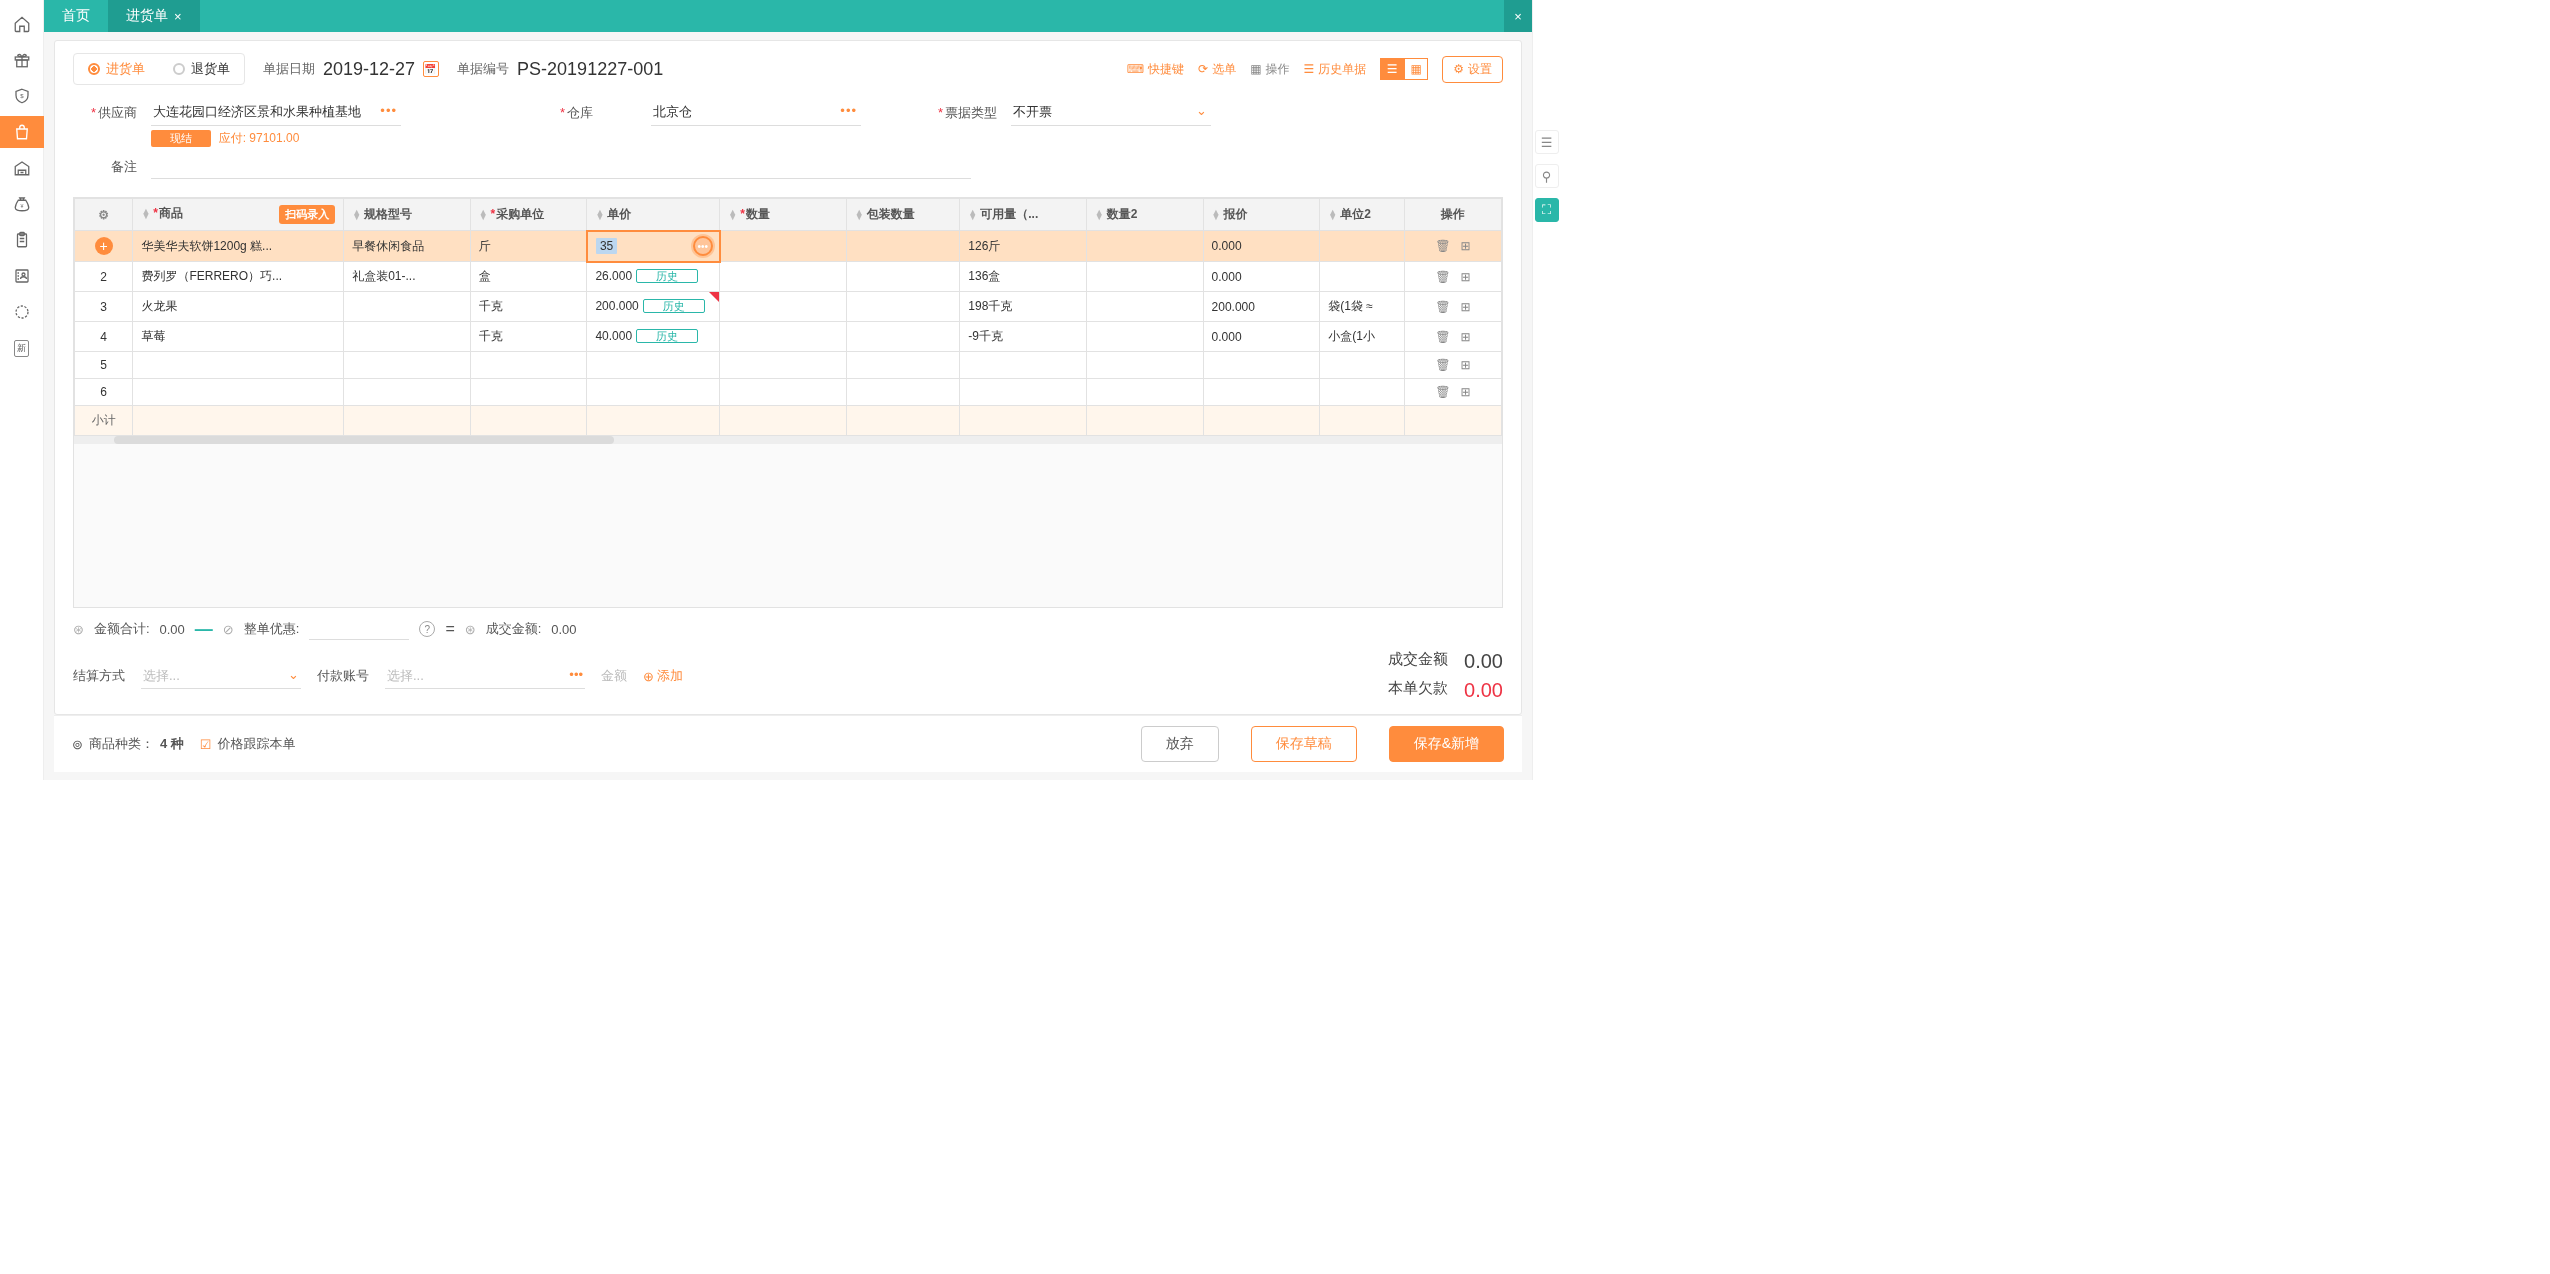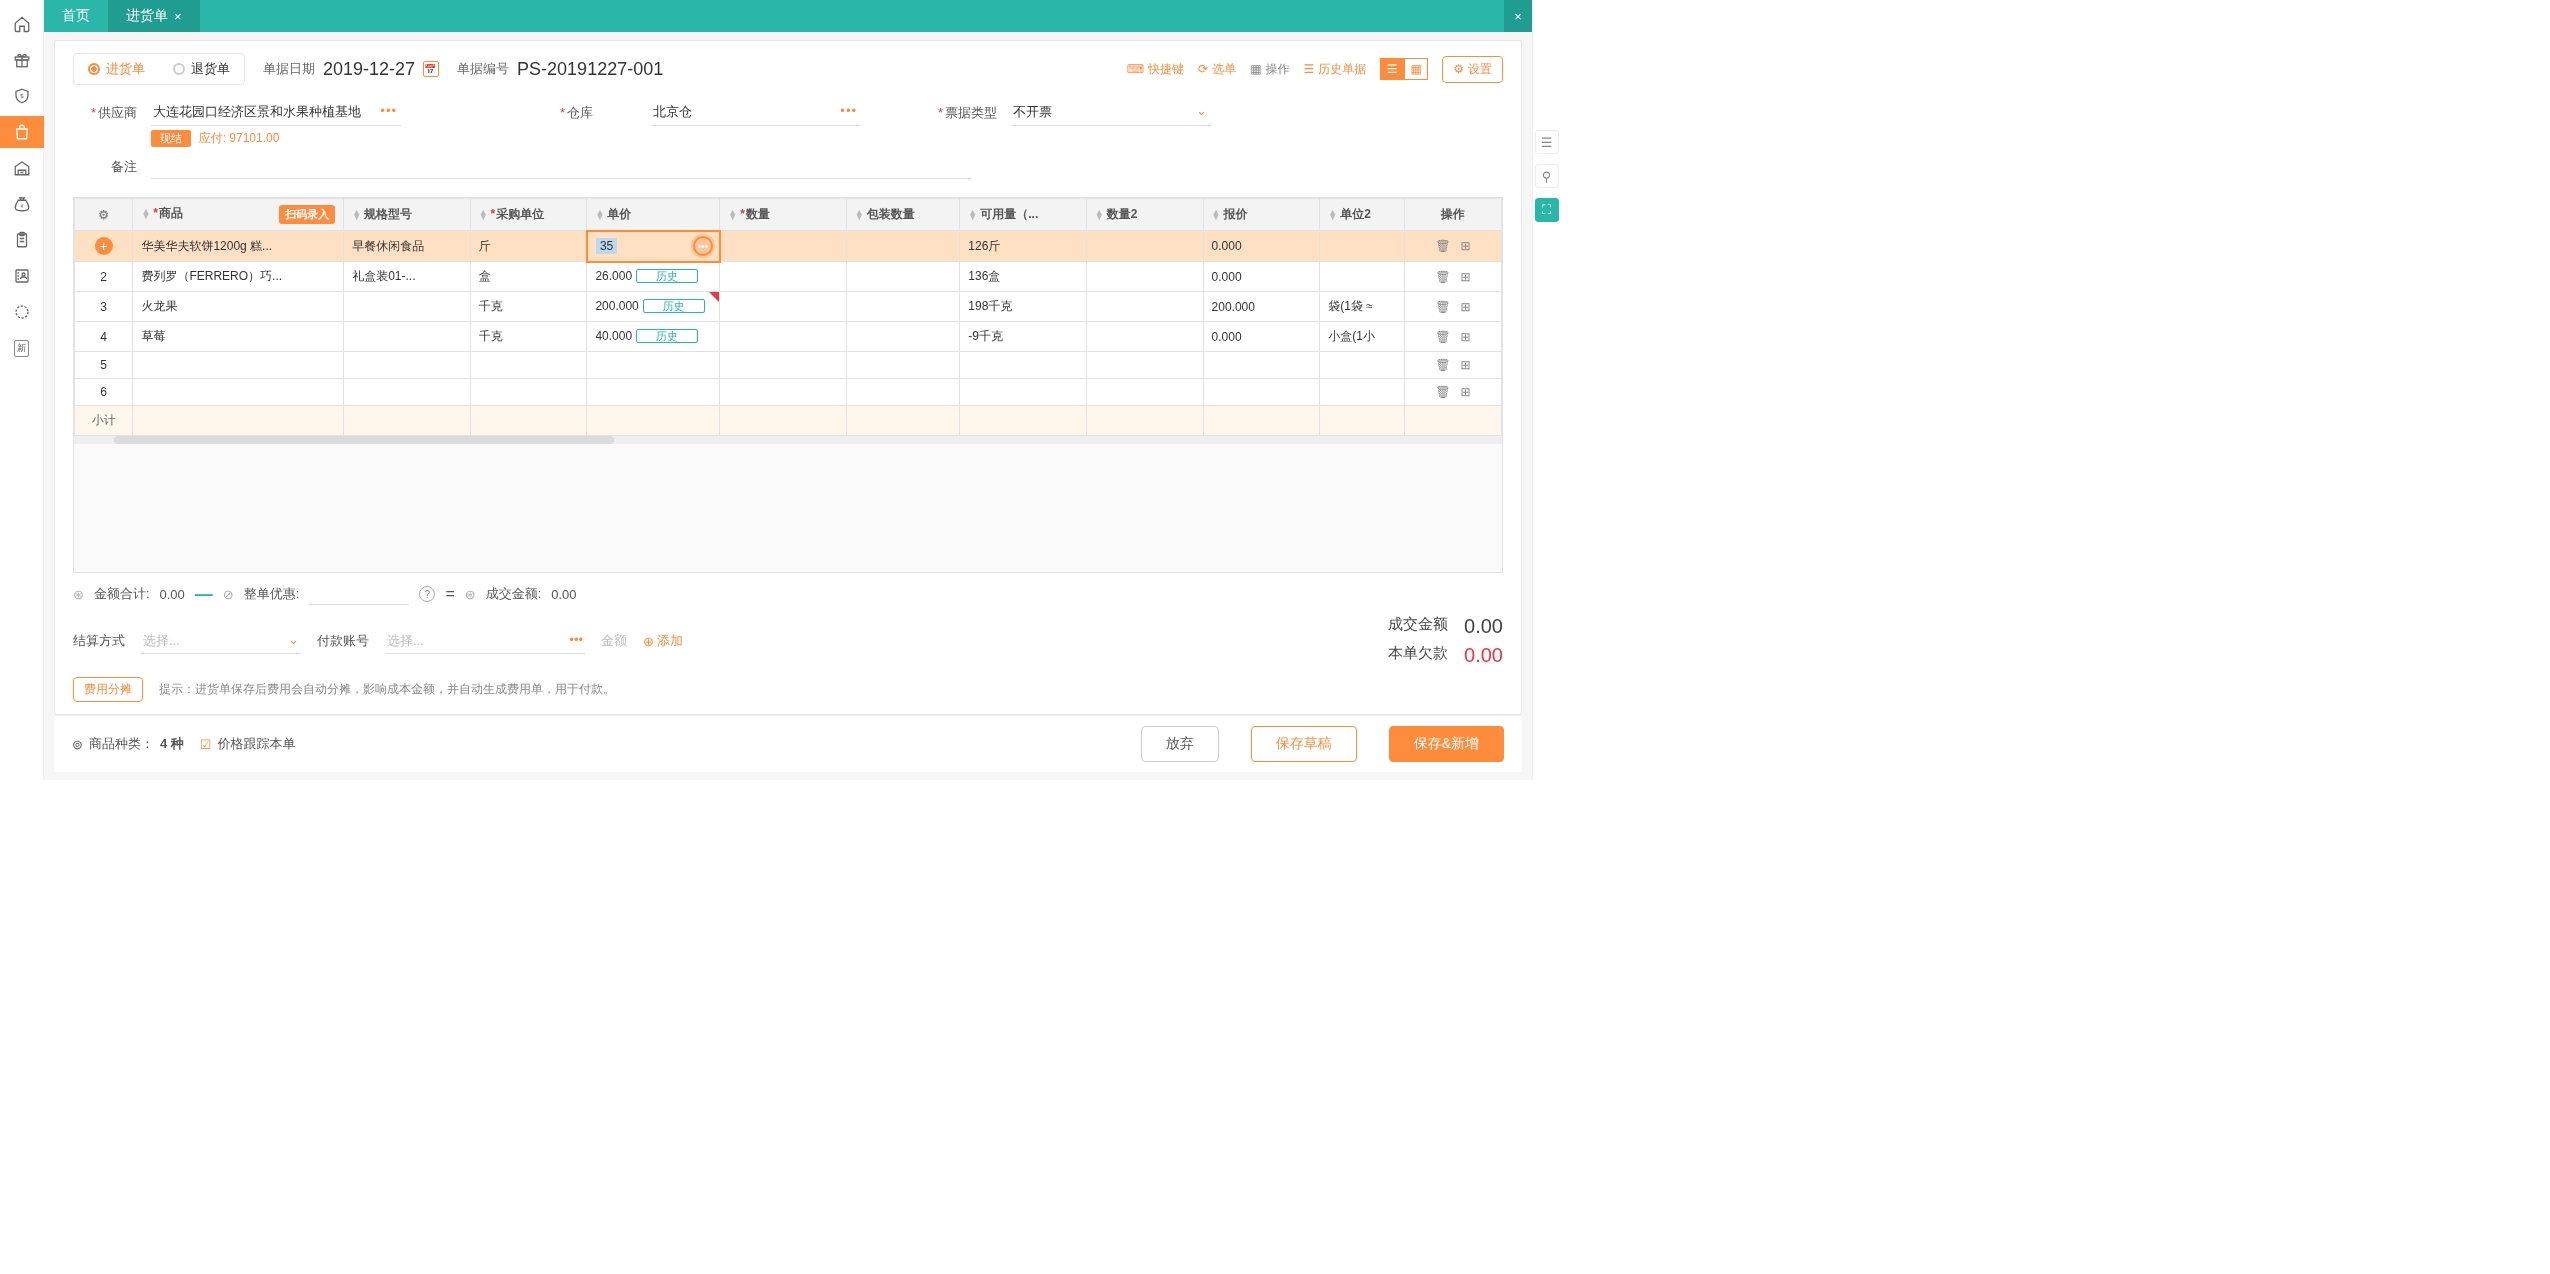--- a/index.html
+++ b/index.html
@@ -48,21 +48,21 @@
 .view-toggle .opt.active { background: #ff8c3d; color: #fff; }
 
 
 .form-rows { margin-top: 14px; }
 .form-row { display: flex; align-items: center; gap: 14px; margin-bottom: 8px; }
 .f-label { width: 64px; text-align: right; color: #555; font-size: 13px; }
 .f-label .req { color: #e34; margin-right: 2px; }
 .f-input { flex: 1; max-width: 250px; border-bottom: 1px solid #ddd; padding: 4px 2px; color: #333; position: relative; }
 .f-input .dots { position: absolute; right: 4px; top: 4px; color: #ff8c3d; letter-spacing: 1px; cursor: pointer; }
 .f-input .chev { position: absolute; right: 4px; top: 4px; color: #ff8c3d; cursor: pointer; }
-.badge-cash { background: #ff8c3d; color: #fff; font-size: 11px; padding: 1px 9px; border-radius: 2px; display:inline-block; }
+.badge-cash { background: #ff8c3d; color: #fff; font-size: 11px; padding: 1px 19px; border-radius: 2px; display:inline-block; }
 .pay-due { color: #ff8c3d; font-size: 12px; margin-left: 4px; text-align: right; }
 .btn-settings { border: 1px solid #ff8c3d; color: #ff8c3d; padding: 4px 10px; border-radius: 4px; cursor: pointer; display: flex; align-items:center; gap:4px; font-size: 12px;}
 
 
 .table-wrap { margin-top: 10px; flex: 1; overflow: hidden; display: flex; flex-direction: column; border: 1px solid #e2e2e2; background: #fafafa; position: relative; min-height: 0;}
 .grid { width: 100%; border-collapse: collapse; table-layout: fixed; }
 .grid th, .grid td { border: 1px solid #e2e2e2; padding: 6px 8px; font-size: 12px; background: #fff; overflow: hidden; white-space: nowrap; text-overflow: ellipsis; }
 .grid th { background: #f3f3f3; color: #555; text-align: left; position: relative; }
 .grid th.center, .grid td.center { text-align: center; }
 .grid th .sort { color: #bbb; font-size: 9px; margin-right: 3px; display:inline-flex; flex-direction:column; line-height:5px; vertical-align: middle;}
@@ -451,24 +451,20 @@
           <span class="add-link">⊕ <span>添加</span></span>
 
           <div class="right-summary">
             <span>成交金额</span>
             <span class="amt">0.00</span>
             <span>本单欠款</span>
             <span class="amt debt">0.00</span>
           </div>
         </div>
 
-        <div class="pay-row" style="margin-top:10px;">
-          <span class="btn-alloc">费用分摊</span>
-          <span class="hint">提示：进货单保存后费用会自动分摊，影响成本金额，并自动生成费用单，用于付款。</span>
-        </div>
       </div>
 
       <div class="footer">
         <div class="meta">
           <span>⊚</span>
           <span>商品种类：</span>
           <b>4 种</b>
         </div>
         <div class="meta">
           <span class="chk">☑</span>

